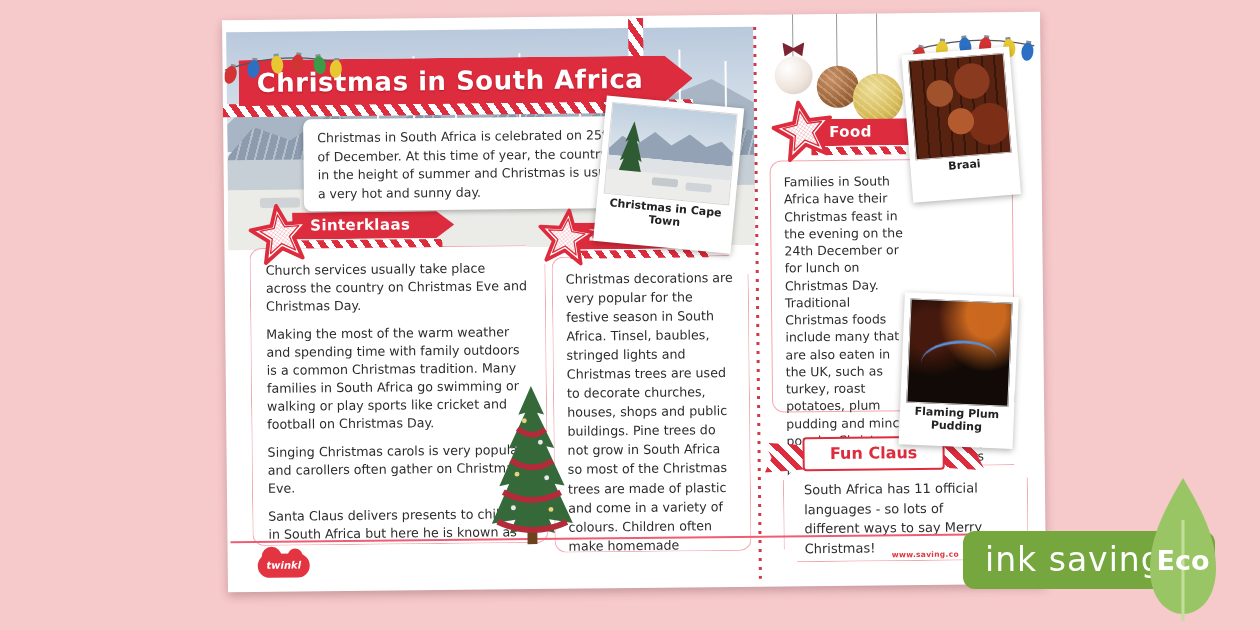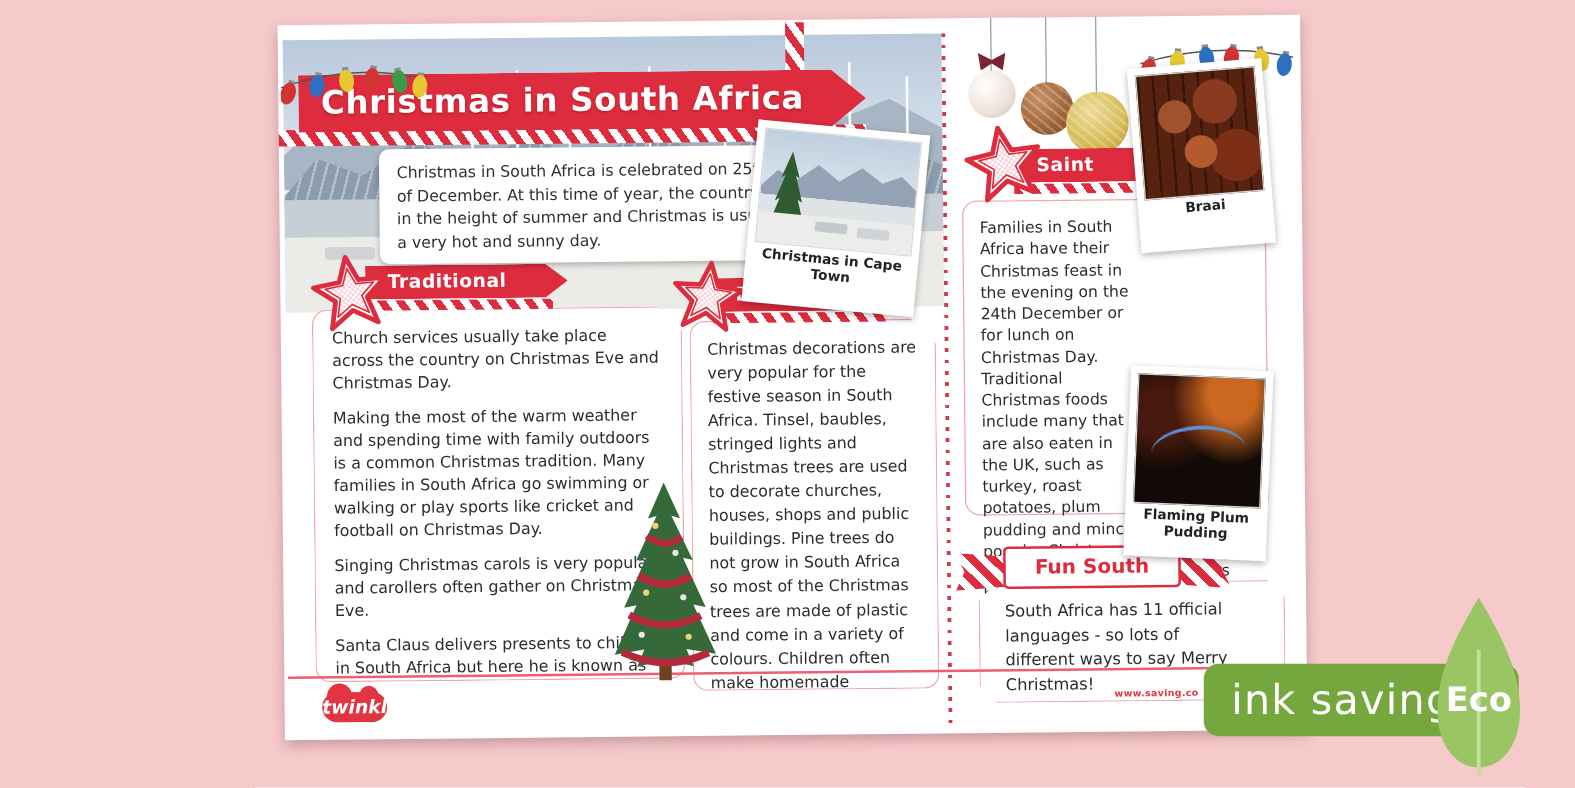--- a/index.html
+++ b/index.html
@@ -116,21 +116,21 @@
     background:radial-gradient(circle at 40% 30%,#ecdc96,#d6ba55 60%,#b2943a);}
   .b-copper::after,.b-gold::after{content:"";position:absolute;inset:0;border-radius:50%;
     background:repeating-linear-gradient(40deg,rgba(255,255,255,.22) 0 2px,transparent 2px 6px);}
 
   
   .tree{left:258px;top:366px;width:95px;height:168px;}
 
   
   .foot-line{left:3px;top:521px;width:810px;height:2px;background:#ee5d72;}
   .cloud{left:30px;top:534px;width:52px;height:24px;background:#e23541;border-radius:12px;
-    color:#fff;font-size:15px;font-weight:bold;font-style:italic;text-align:center;line-height:24px;}
+    color:#fff;font-size:10px;font-weight:bold;font-style:italic;text-align:center;line-height:24px;}
   .cloud::before{content:"";position:absolute;left:4px;top:-7px;width:20px;height:20px;border-radius:50%;background:#e23541;}
   .cloud::after{content:"";position:absolute;right:7px;top:-5px;width:15px;height:15px;border-radius:50%;background:#e23541;}
   .cloud span{position:relative;z-index:1;}
   .foot-url{left:664px;top:537px;font-size:7.5px;font-weight:bold;color:#e23541;letter-spacing:.3px;}
 
   
   .eco-badge{position:absolute;left:963px;top:531px;width:252px;height:58px;background:#75a73e;
     border-radius:12px;z-index:30;}
   .eco-badge .label{color:#fff;font-size:33px;line-height:58px;padding-left:22px;letter-spacing:1px;}
   .eco-leaf{position:absolute;left:1146px;top:476px;width:74px;height:146px;z-index:31;}
@@ -218,21 +218,21 @@
     <div class="cap">Christmas in Cape Town</div>
   </div>
 
   <div class="abs divider"></div>
 
   <svg class="abs star z3" style="left:24px;top:182px;transform:rotate(-8deg);" viewBox="0 0 100 100">
     <path class="star-outer" d="M50 6 L62 36 L95 38 L70 59 L79 92 L50 73 L21 92 L30 59 L5 38 L38 36 Z"></path>
     <path class="star-inner" d="M50 6 L62 36 L95 38 L70 59 L79 92 L50 73 L21 92 L30 59 L5 38 L38 36 Z" transform="translate(50 50) scale(0.68) translate(-50 -50)"></path>
   </svg>
   <div class="abs banner z2" style="left:68px;top:193px;width:162px;">
-    <span>Traditional</span>
+    <span>Sinterklaas</span>
   </div>
   <div class="abs candy mini-stripe z1" style="left:68px;top:221px;width:150px;"></div>
   <div class="abs tbox box-trad">
     <p>Church services usually take place across the country on Christmas Eve and Christmas Day.</p>
     <p>Making the most of the warm weather and spending time with family outdoors is a common Christmas tradition. Many families in South Africa go swimming or walking or play sports like cricket and football on Christmas Day.</p>
     <p>Singing Christmas carols is very popular and carollers often gather on Christmas Eve.</p>
     <p>Santa Claus delivers presents to children in South Africa but here he is known as Sinterklaas (Saint Nicholas) or Kersvader (Father Christmas).</p>
   </div>
 
   <svg class="abs tree z5" viewBox="0 0 95 170">
@@ -301,39 +301,39 @@
   <div class="abs polaroid pol-braai z3">
     <div class="ph"></div>
     <div class="cap">Braai</div>
   </div>
 
   <svg class="abs star z3" style="left:548px;top:84px;transform:rotate(-10deg);" viewBox="0 0 100 100">
     <path class="star-outer" d="M50 6 L62 36 L95 38 L70 59 L79 92 L50 73 L21 92 L30 59 L5 38 L38 36 Z"></path>
     <path class="star-inner" d="M50 6 L62 36 L95 38 L70 59 L79 92 L50 73 L21 92 L30 59 L5 38 L38 36 Z" transform="translate(50 50) scale(0.68) translate(-50 -50)"></path>
   </svg>
   <div class="abs banner z2" style="left:588px;top:105px;width:128px;">
-    <span>Saint</span>
+    <span>Food</span>
   </div>
   <div class="abs candy mini-stripe z1" style="left:588px;top:133px;width:112px;"></div>
   <div class="abs tbox box-food">
     <div class="pud-spacer"></div>
     <p>Families in South Africa have their Christmas feast in the evening on the 24th December or for lunch on Christmas Day. Traditional Christmas foods include many that are also eaten in the UK, such as turkey, roast potatoes, plum pudding and mince pie. Other popular Christmas foods are meat cooked on a gas grill (known as braai), yellow rice, seafood or a maize porridge called pap.</p>
   </div>
 
   <div class="abs polaroid pol-pud z4">
     <div class="ph">
       <div class="flame"></div>
     </div>
     <div class="cap">Flaming Plum Pudding</div>
   </div>
 
   <div class="abs rib-end rib-left z1"></div>
   <div class="abs rib-end rib-right z1"></div>
   <div class="abs rib-center z2">
-    <span>Fun South</span>
+    <span>Fun Claus</span>
   </div>
   <div class="abs tbox box-fun">
     <span>South Africa has 11 official languages - so lots of different ways to say Merry Christmas!</span>
   </div>
 
   <div class="abs foot-line"></div>
   <div class="abs cloud">
     <span>twinkl</span>
   </div>
   <div class="abs foot-url">www.saving.co</div>

